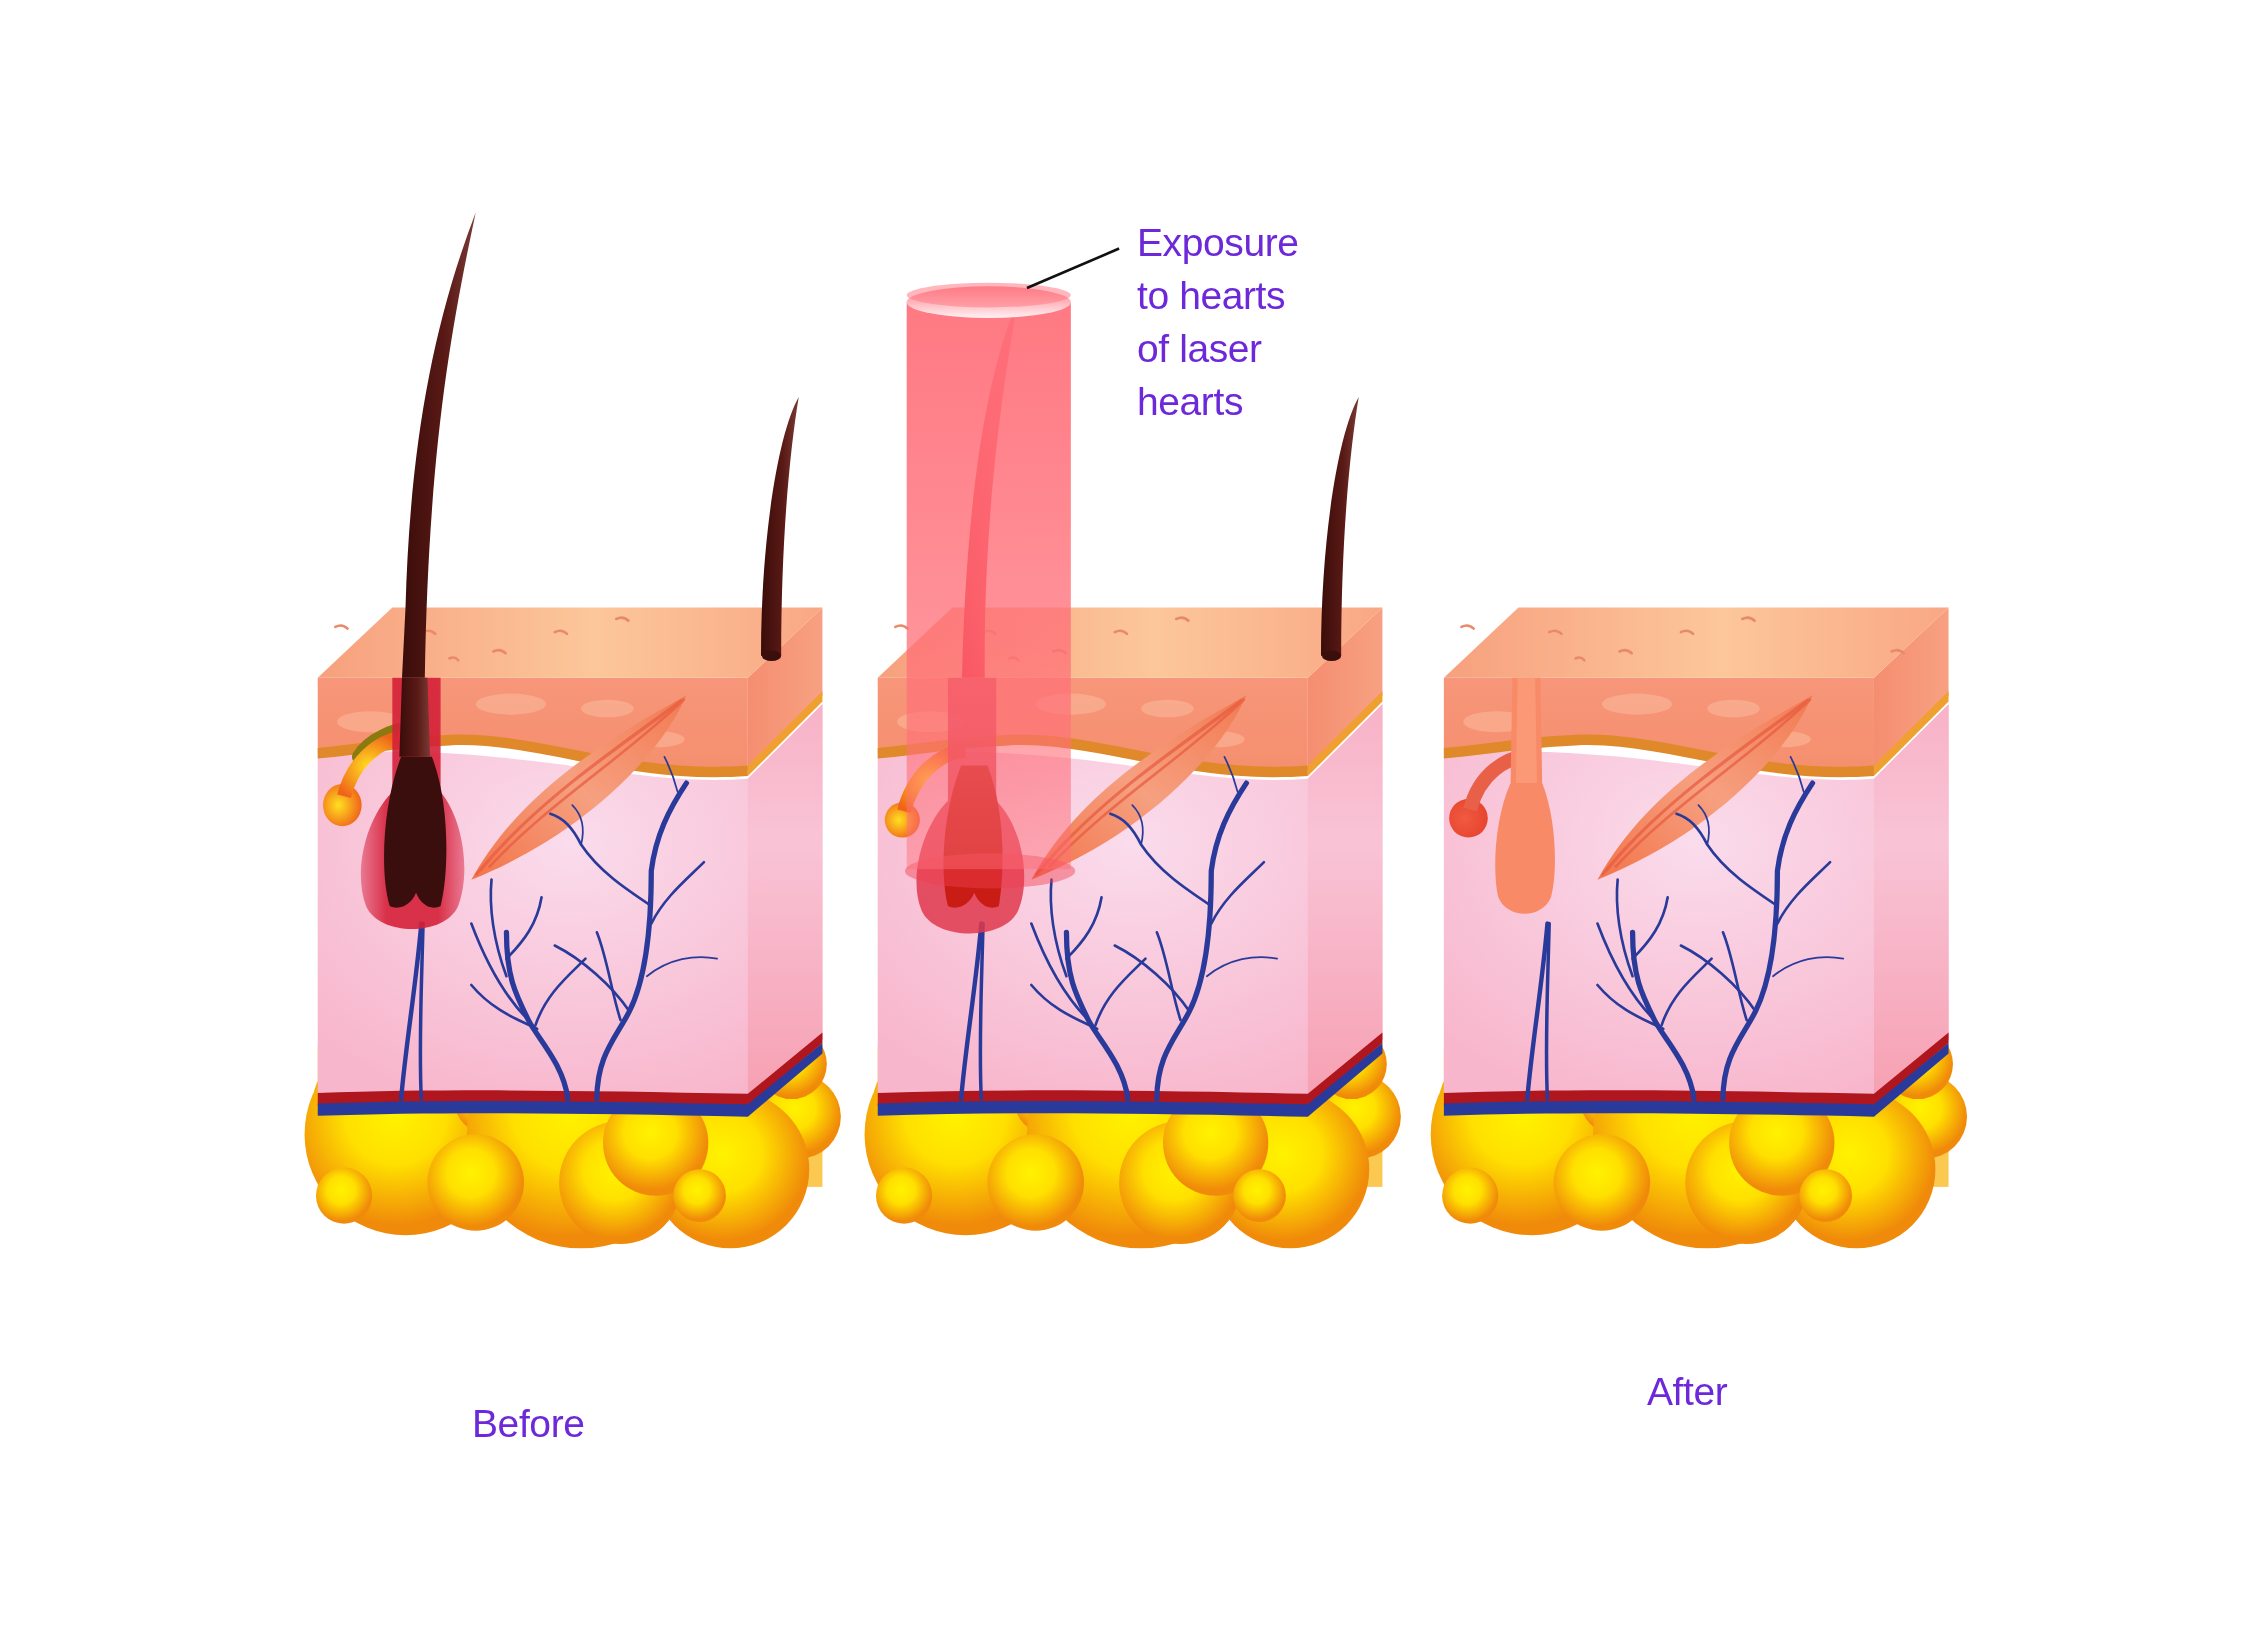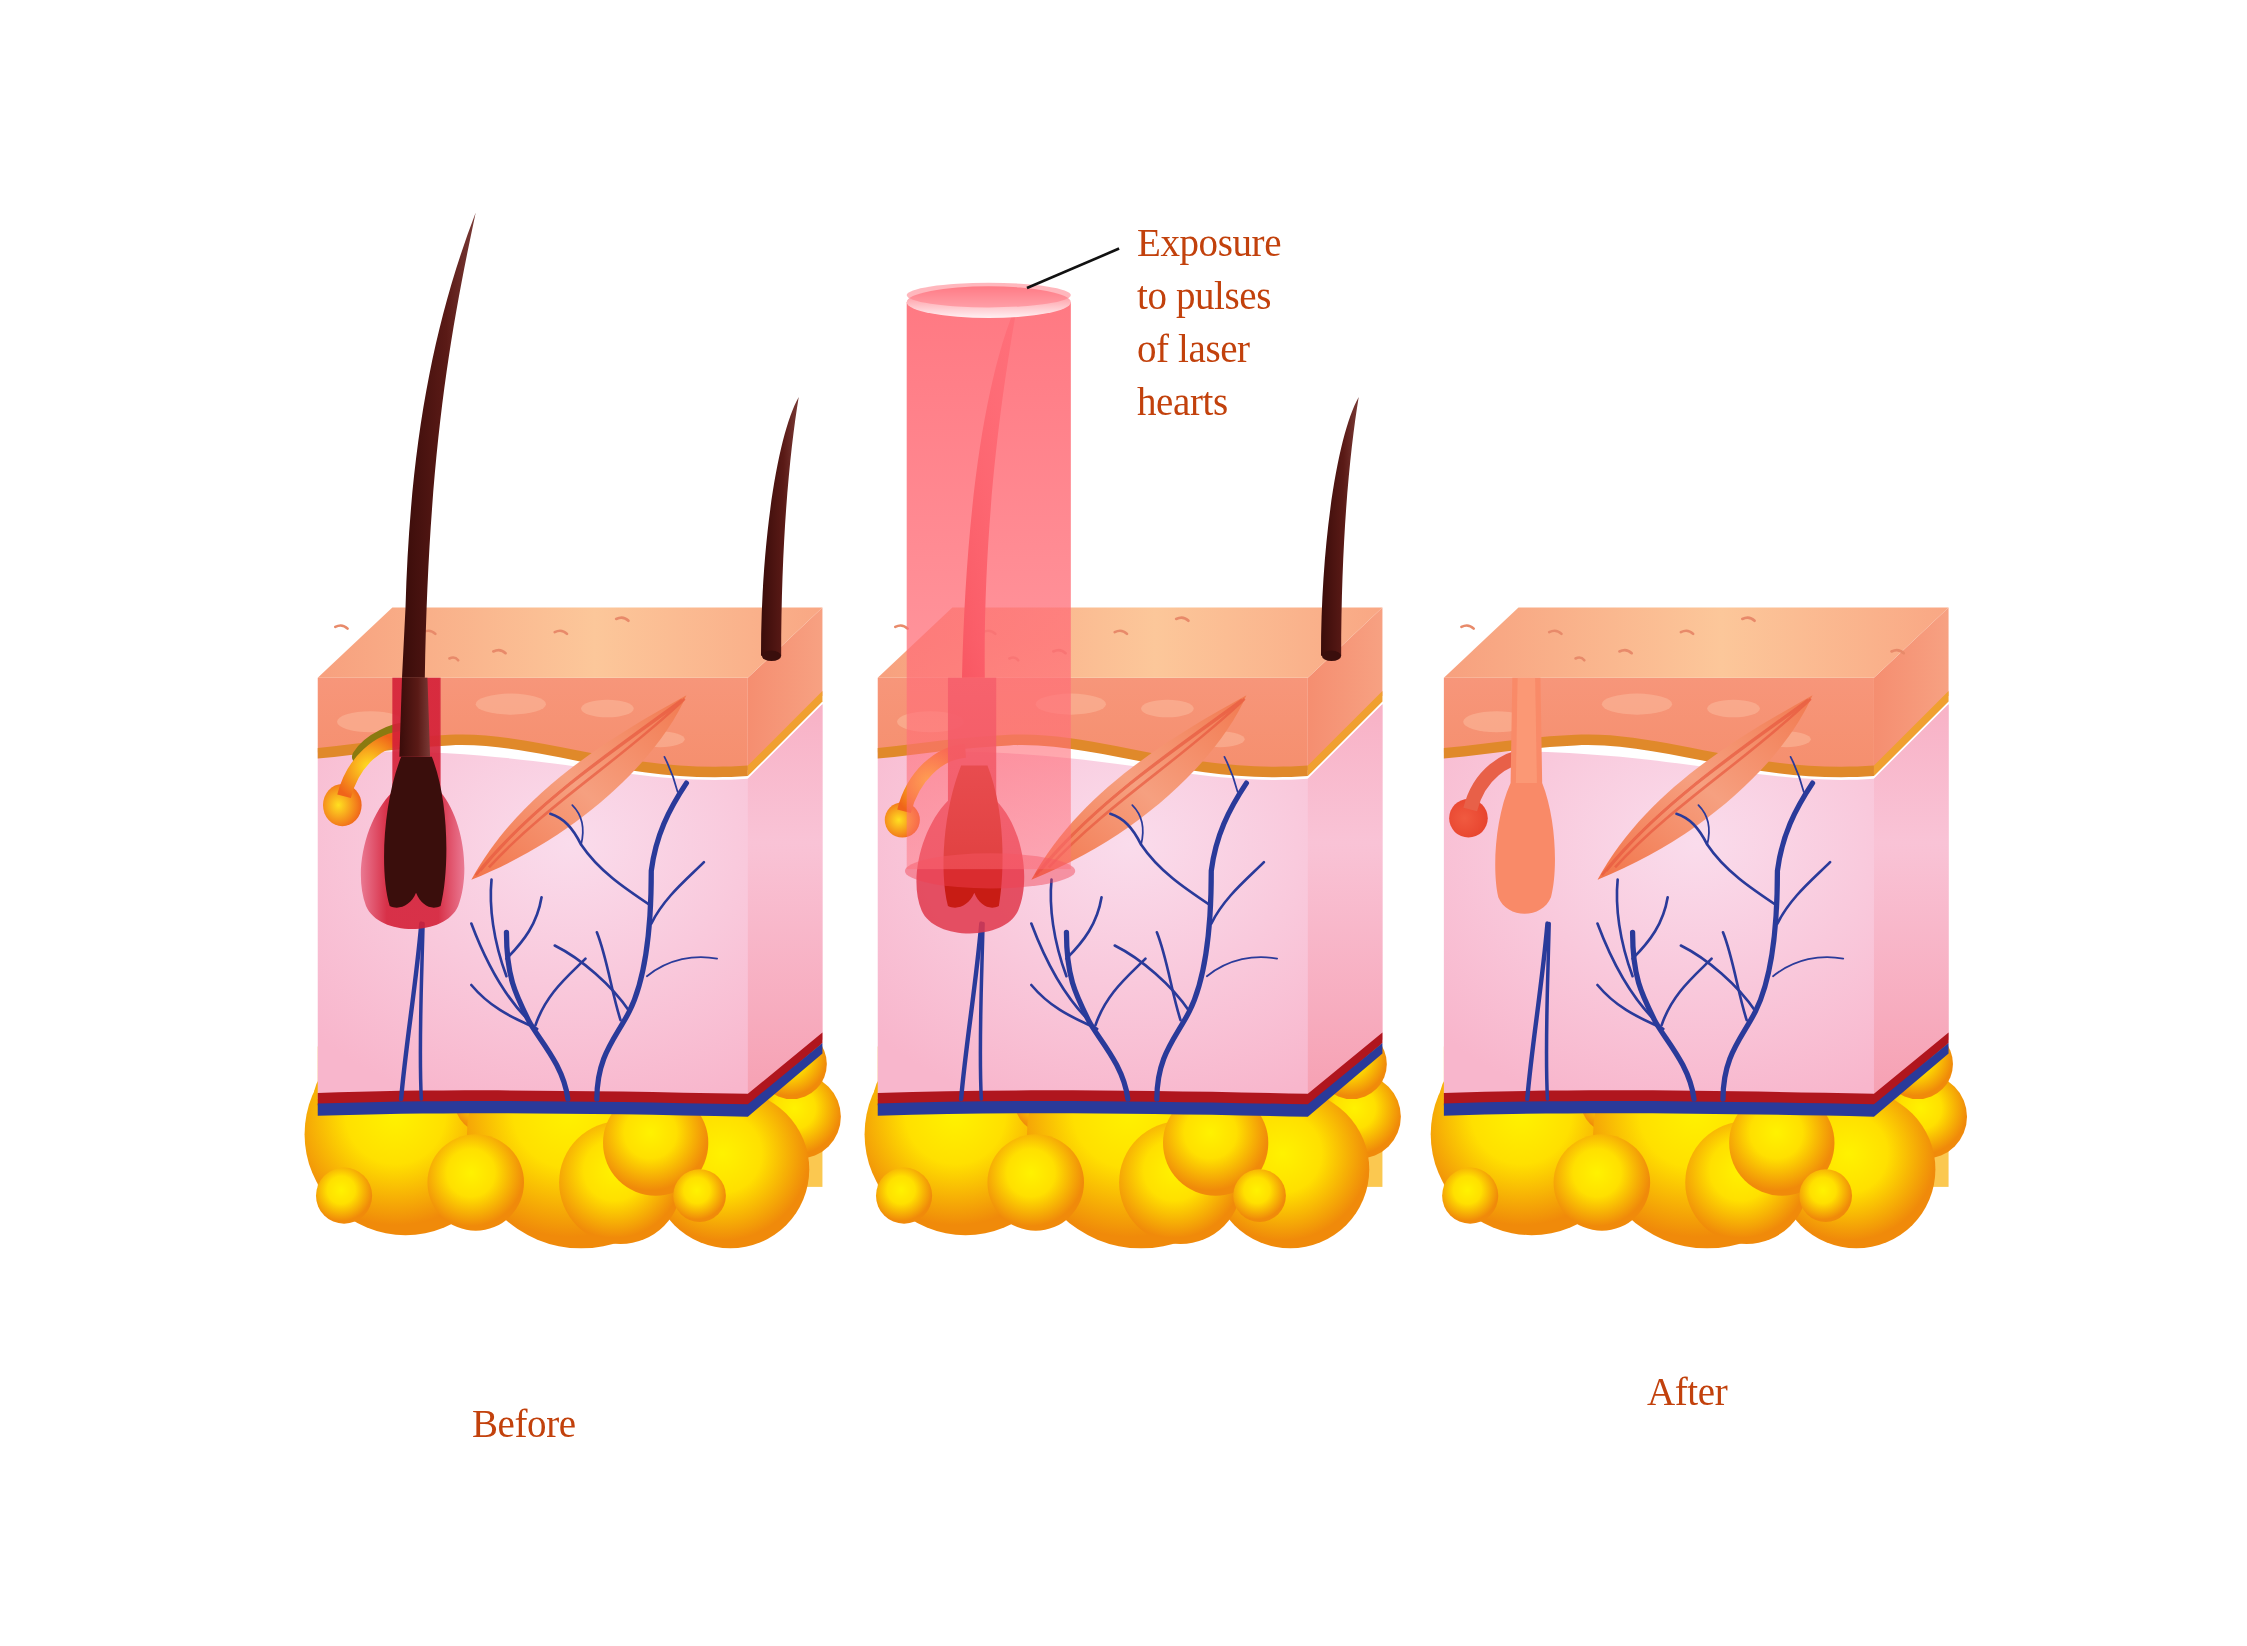--- a/index.html
+++ b/index.html
@@ -1,20 +1,20 @@
 <!DOCTYPE html>
 <html style="font-size:14px"><head>
 <meta charset="utf-8">
 <style>
   html, body { margin: 0; padding: 0; background: #ffffff; }
   body { width: 2247px; height: 1647px; position: relative; overflow: hidden;
          font-family: "DejaVu Sans", "Liberation Sans", sans-serif; }
   #art { position: absolute; left: 0; top: 0; width: 2247px; height: 1647px; }
-  .label { position: absolute; color: #c2410c; font-size: 39px; line-height: 53px;
-           font-family: Liberation Serif, serif; letter-spacing: -0.4px; white-space: nowrap; }
+  .label { position: absolute; color: #6d28d9; font-size: 39px; line-height: 53px;
+           font-family: Liberation Sans, sans-serif; letter-spacing: -0.4px; white-space: nowrap; }
   .label-exposure { left: 1137px; top: 216px; font-size: 39px; line-height: 53px; }
   .label-before { left: 472px; top: 1365px; margin-top: 32px; }
   .label-during { left: 904px; top: 1365px; }
   .label-after { left: 1647px; top: 1365px; text-align: center; }
   .line { display: block; }
 </style>
 </head>
 <body>
 
 <svg id="art" viewBox="0 0 2560 1876" xmlns="http://www.w3.org/2000/svg">
@@ -214,21 +214,21 @@
     <path d="M30,230 C40,190 70,170 100,168" stroke="#E86048" stroke-width="16" fill="none"></path>
 
     <path d="M78,80 L110,80 L112,200 C128,240 130,300 122,330 C112,355 72,355 62,330 C55,300 58,240 76,200 Z" fill="#F98A68"></path>
     <path d="M84,80 L104,80 L106,200 L82,200 Z" fill="#FBA27E" opacity="0.6"></path>
   </g>
 
 </svg>
 
 <div class="label label-exposure">
   <span class="line">Exposure</span>
-  <span class="line">to pulses</span>
+  <span class="line">to hearts</span>
   <span class="line">of laser</span>
   <span class="line">hearts</span>
 </div>
 
 <div class="label label-before">
   <span class="line">Before</span>
 </div>
 <div class="label label-during">
 </div>
 <div class="label label-after">

